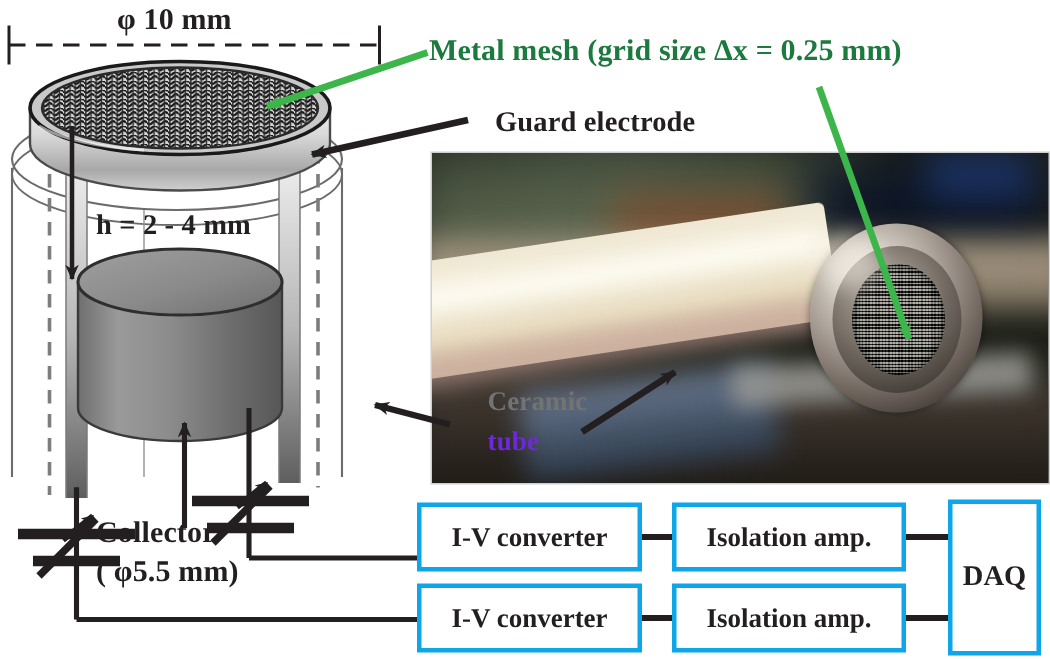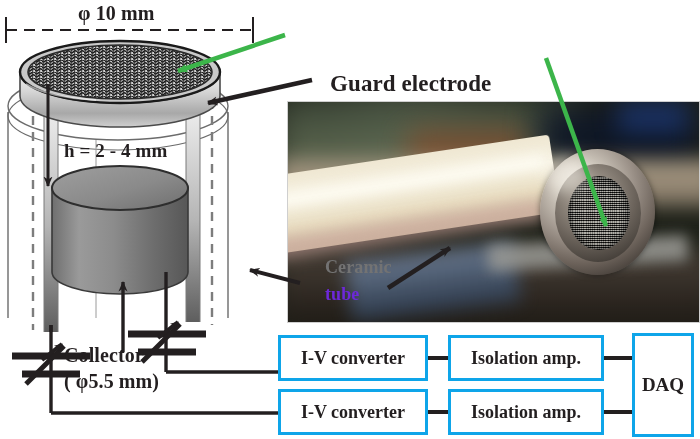--- a/index.html
+++ b/index.html
@@ -258,22 +258,23 @@
       <line x1="428" y1="412" x2="448" y2="412"></line>
       <line x1="604" y1="358" x2="636" y2="358"></line>
       <line x1="604" y1="412" x2="636" y2="412"></line>
     </g>
   </svg>
 
   <div class="lbl" style="left:78px;top:3px;font-size:20px;">φ 10 mm</div>
 
   <div class="lbl" style="left:64px;top:141px;font-size:19px;">h = 2 - 4 mm</div>
 
-
-  <div class="lbl" style="left:330px;top:72px;font-size:23px;">Guard electrode</div>
+  <div class="lbl green" style="left:286px;top:24px;font-size:20px;">Metal mesh (grid size  Δx = 0.25 mm)</div>
+
+  <div class="lbl" style="left:330px;top:72px;font-size:19px;">Guard electrode</div>
 
   <div class="lbl" style="left:325px;top:258px;font-size:18px;color:#737373;">Ceramic</div>
   <div class="lbl" style="left:325px;top:285px;font-size:18px;color:#6d28d9;">tube</div>
 
   <div class="lbl" style="left:64px;top:345px;font-size:20px;">Collector</div>
   <div class="lbl" style="left:64px;top:371px;font-size:20px;text-align:right;">( φ5.5 mm)</div>
 
   <div class="blockbox" style="left:278px;top:335px;width:150px;height:46px;font-size:18px;">I-V converter</div>
   <div class="blockbox" style="left:448px;top:335px;width:156px;height:46px;font-size:18px;">Isolation amp.</div>
   <div class="blockbox" style="left:278px;top:389px;width:150px;height:46px;font-size:18px;">I-V converter</div>

